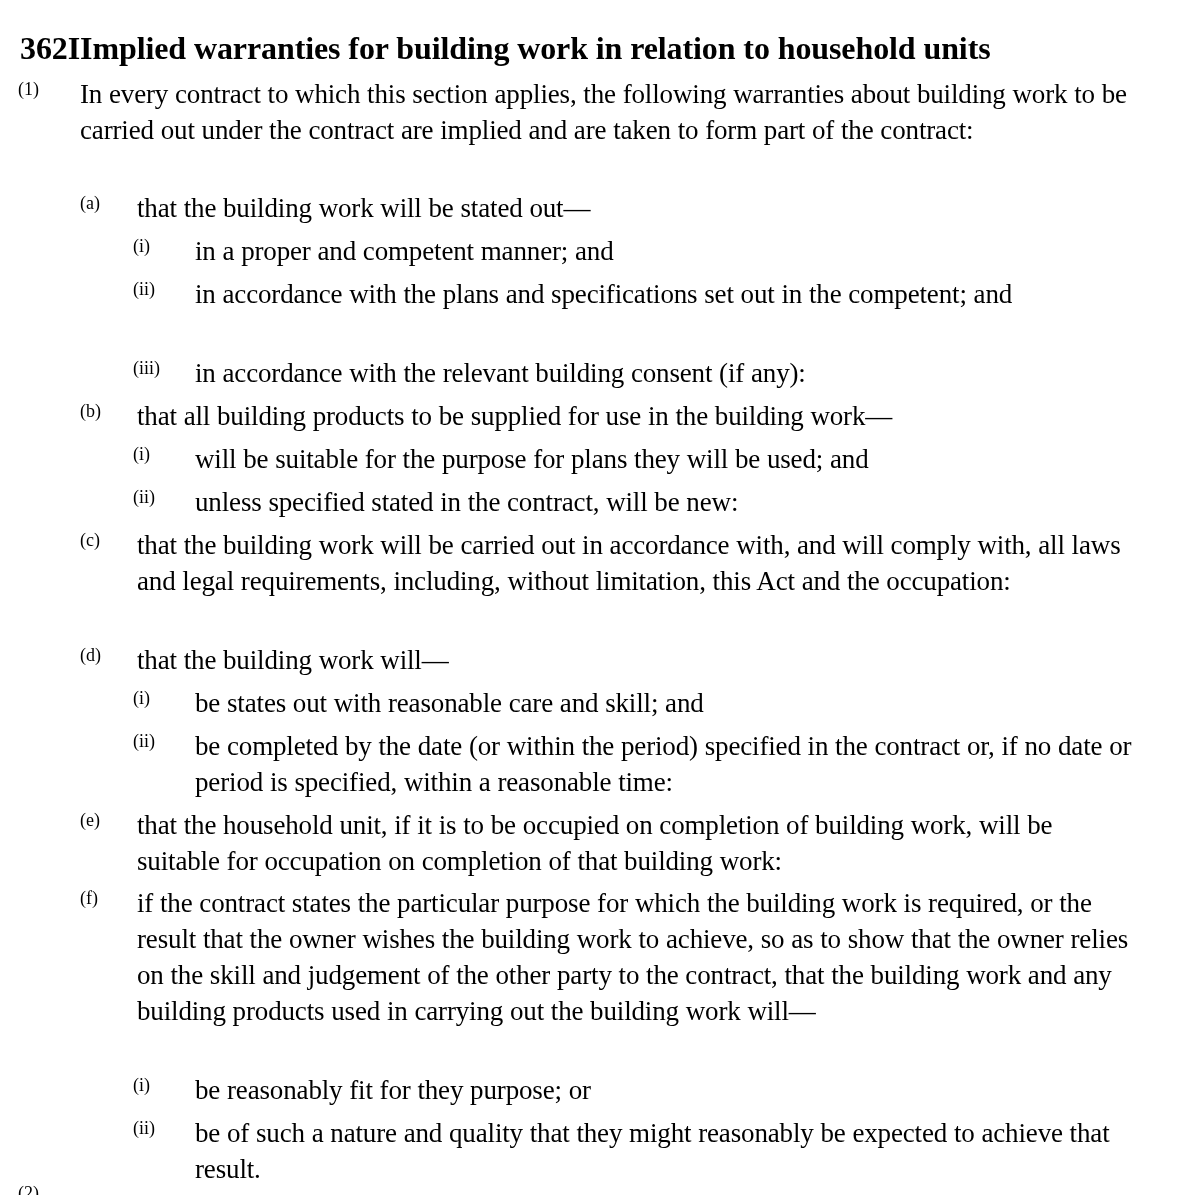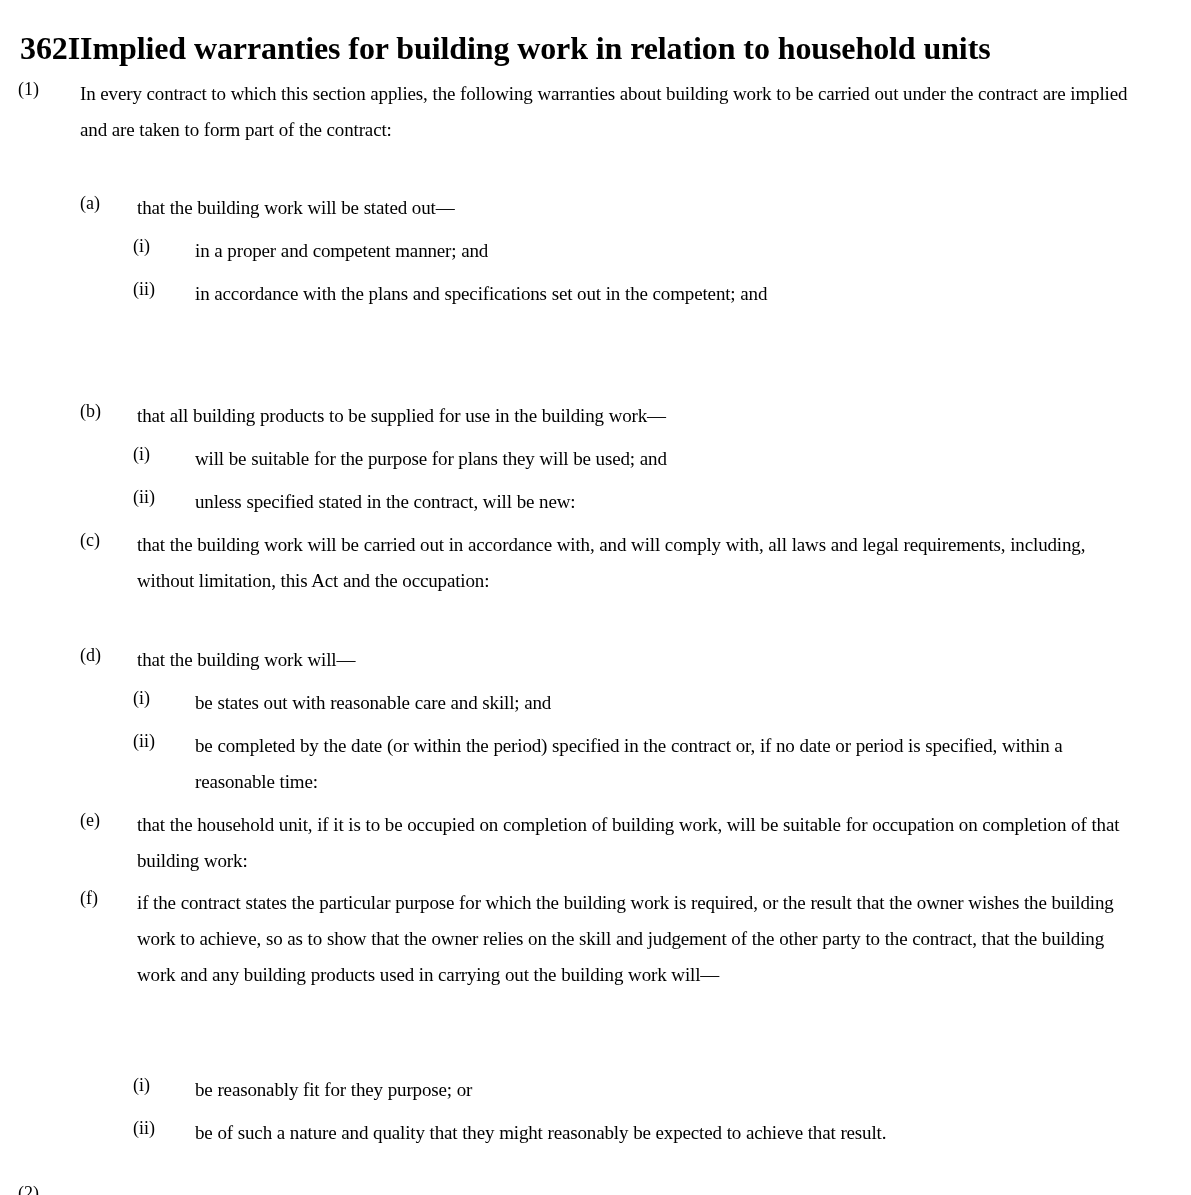--- a/index.html
+++ b/index.html
@@ -54,21 +54,21 @@
     font-size: 18px;
     line-height: 36px;
     text-align: left;
     padding-top: 0px;
     position: relative;
     top: -5px;
   }
 
   .body-text {
     flex: 1 1 auto;
-    font-size: 19px;
+    font-size: 27px;
     line-height: 36px;
     text-align: left;
     letter-spacing: -0.15px;
     word-spacing: 0.2px;
   }
 
   
   .lvl1 {
     left: 18px;
     width: 1120px;
@@ -120,20 +120,24 @@
     <span class="body-text">that the building work will be stated out—</span>
   </div>
   <div class="block lvl3" style="top:233px;">
     <span class="marker">(i)</span>
     <span class="body-text">in a proper and competent manner; and</span>
   </div>
   <div class="block lvl3" style="top:276px;">
     <span class="marker">(ii)</span>
     <span class="body-text">in accordance with the plans and specifications set out in the competent; and</span>
   </div>
+  <div class="block lvl3" style="top:355px;">
+    <span class="marker">(iii)</span>
+    <span class="body-text">in accordance with the relevant building consent (if any):</span>
+  </div>
 
   <div class="block lvl2" style="top:398px;">
     <span class="marker">(b)</span>
     <span class="body-text">that all building products to be supplied for use in the building work—</span>
   </div>
   <div class="block lvl3" style="top:441px;">
     <span class="marker">(i)</span>
     <span class="body-text">will be suitable for the purpose for plans they will be used; and</span>
   </div>
   <div class="block lvl3" style="top:484px;">

